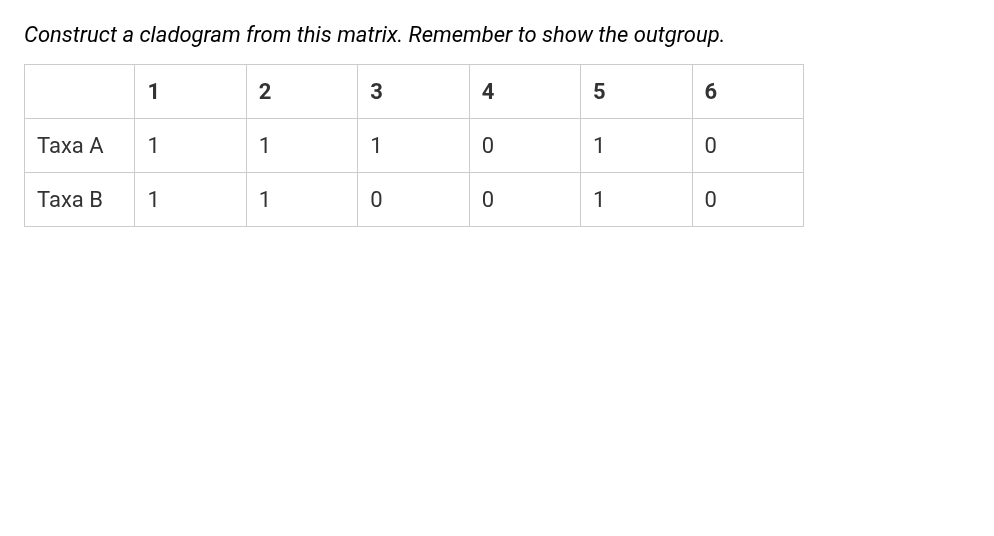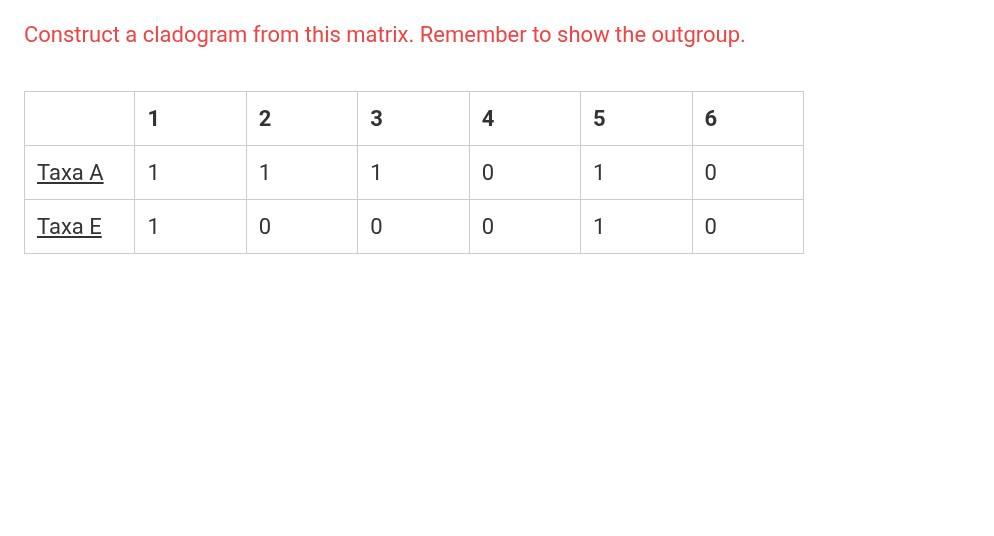--- a/index.html
+++ b/index.html
@@ -10,23 +10,24 @@
     body {
       font-family: -apple-system, BlinkMacSystemFont, 'Segoe UI', Roboto, 'Helvetica Neue', Arial, sans-serif;
       background: #ffffff;
       padding: 20px 24px;
       width: 994px;
       height: 536px;
       color: #333333;
     }
     .instruction {
       font-size: 22px;
-      color: #ef4444;
-      margin-bottom: 40px;
+      color: #000000;
+      margin-bottom: 13px;
       line-height: 1.4;
+      font-style: italic;
     }
     table {
       border-collapse: collapse;
       width: 780px;
     }
     th, td {
       border: 1px solid #cccccc;
       padding: 10px 12px;
       text-align: left;
       font-size: 22px;
@@ -34,21 +35,20 @@
       color: #333333;
       height: 54px;
       vertical-align: middle;
     }
     thead th {
       font-weight: 700;
     }
     tbody td:first-child {
       font-weight: 400;
       width: 110px;
-      text-decoration: underline;
     }
     thead th:first-child {
       width: 110px;
     }
     th, td {
       width: 111px;
     }
   </style>
 </head>
 <body>
@@ -71,22 +71,22 @@
     <tr>
       <td>Taxa A</td>
       <td>1</td>
       <td>1</td>
       <td>1</td>
       <td>0</td>
       <td>1</td>
       <td>0</td>
     </tr>
     <tr>
-      <td>Taxa E</td>
+      <td>Taxa B</td>
       <td>1</td>
-      <td>0</td>
+      <td>1</td>
       <td>0</td>
       <td>0</td>
       <td>1</td>
       <td>0</td>
     </tr>
   </tbody>
 </table>
 
 </body></html>

